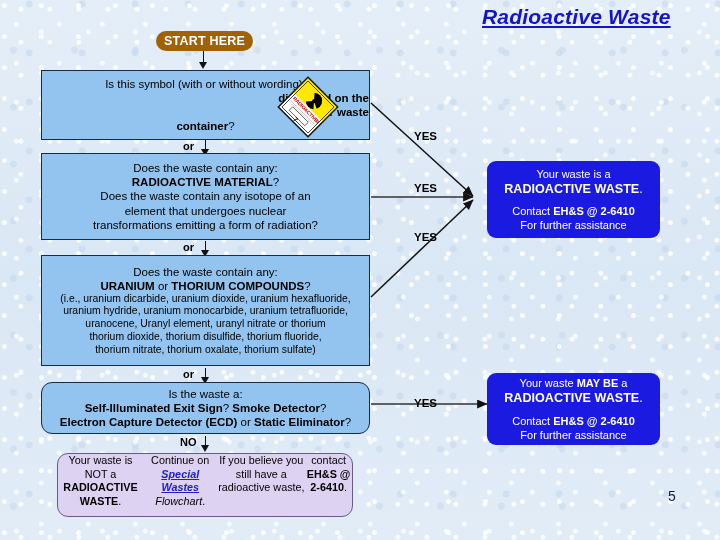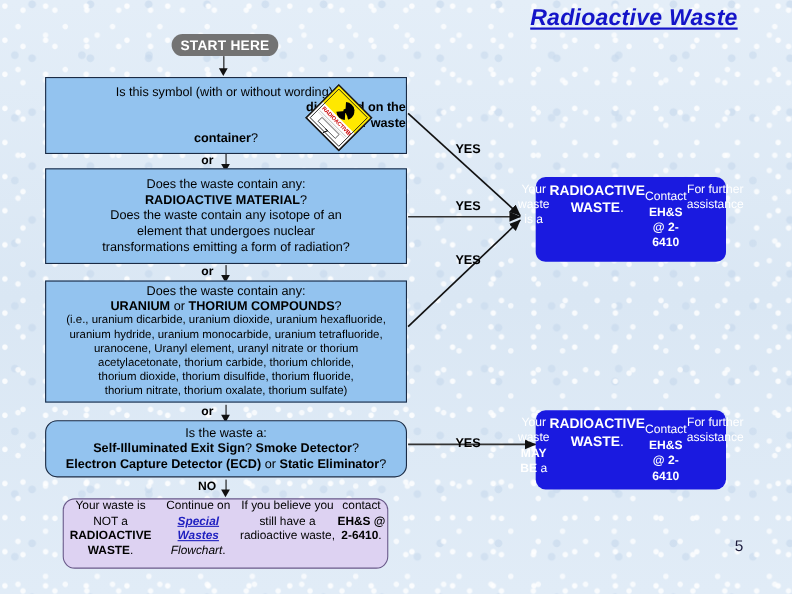--- a/index.html
+++ b/index.html
@@ -27,21 +27,21 @@
 
   .title{
     position:absolute;left:482px;top:5px;
     font-size:21px;font-weight:bold;font-style:italic;
     color:#1414c8;text-decoration:underline;
     letter-spacing:.2px;white-space:nowrap;
   }
 
   .start-pill{
     position:absolute;left:156px;top:31px;width:97px;height:20px;
-    background:#737373;border-radius:10px;
+    background:#a16207;border-radius:10px;
     color:#ffffff;font-size:12.5px;font-weight:bold;
     display:flex;align-items:center;justify-content:center;
     letter-spacing:.2px;
   }
 
   .qbox{
     position:absolute;
     background:#93c3ef;
     border:1.6px solid #1b2b44;
     box-sizing:border-box;
@@ -50,21 +50,21 @@
     display:flex;flex-direction:column;justify-content:center;
   }
   .qbox .ln{line-height:1.22;}
 
   .bluebox{
     position:absolute;
     background:#1a1ae0;
     border-radius:9px;
     color:#ffffff;
     text-align:center;
-    display:flex;justify-content:center;
+    display:flex;flex-direction:column;justify-content:center;
     box-sizing:border-box;
     padding:4px 6px;
   }
   .bluebox .ln{line-height:1.28;}
 
   .lavbox{
     position:absolute;
     background:#ddd2f2;
     border:1.3px solid #6a5a8a;
     border-radius:11px;
@@ -163,21 +163,20 @@
   <div class="conn-label" style="left:183px;top:241px;">or</div>
   <div class="vline" style="left:205px;top:241px;height:11px;"></div>
   <div class="arrowhead-down" style="left:201px;top:250px;"></div>
 
   <div class="qbox" style="left:41px;top:255px;width:329px;height:111px;font-size:10.4px;">
     <div class="ln" style="font-size:11.5px;">Does the waste contain any:</div>
     <div class="ln" style="font-size:11.5px;"><span class="b">URANIUM</span> or <span class="b">THORIUM COMPOUNDS</span>?</div>
     <div class="ln">(i.e., uranium dicarbide, uranium dioxide, uranium hexafluoride,</div>
     <div class="ln">uranium hydride, uranium monocarbide, uranium tetrafluoride,</div>
     <div class="ln">uranocene, Uranyl  element, uranyl nitrate or thorium</div>
-    <div class="ln">acetylacetonate,  thorium carbide,  thorium chloride,</div>
     <div class="ln">thorium dioxide, thorium disulfide, thorium fluoride,</div>
     <div class="ln">thorium nitrate, thorium oxalate, thorium sulfate)</div>
   </div>
 
   <div class="conn-label" style="left:183px;top:368px;">or</div>
   <div class="vline" style="left:205px;top:368px;height:11px;"></div>
   <div class="arrowhead-down" style="left:201px;top:377px;"></div>
 
   <div class="qbox" style="left:41px;top:382px;width:329px;height:52px;font-size:11.5px;border-radius:11px;">
     <div class="ln">Is the waste a:</div>

